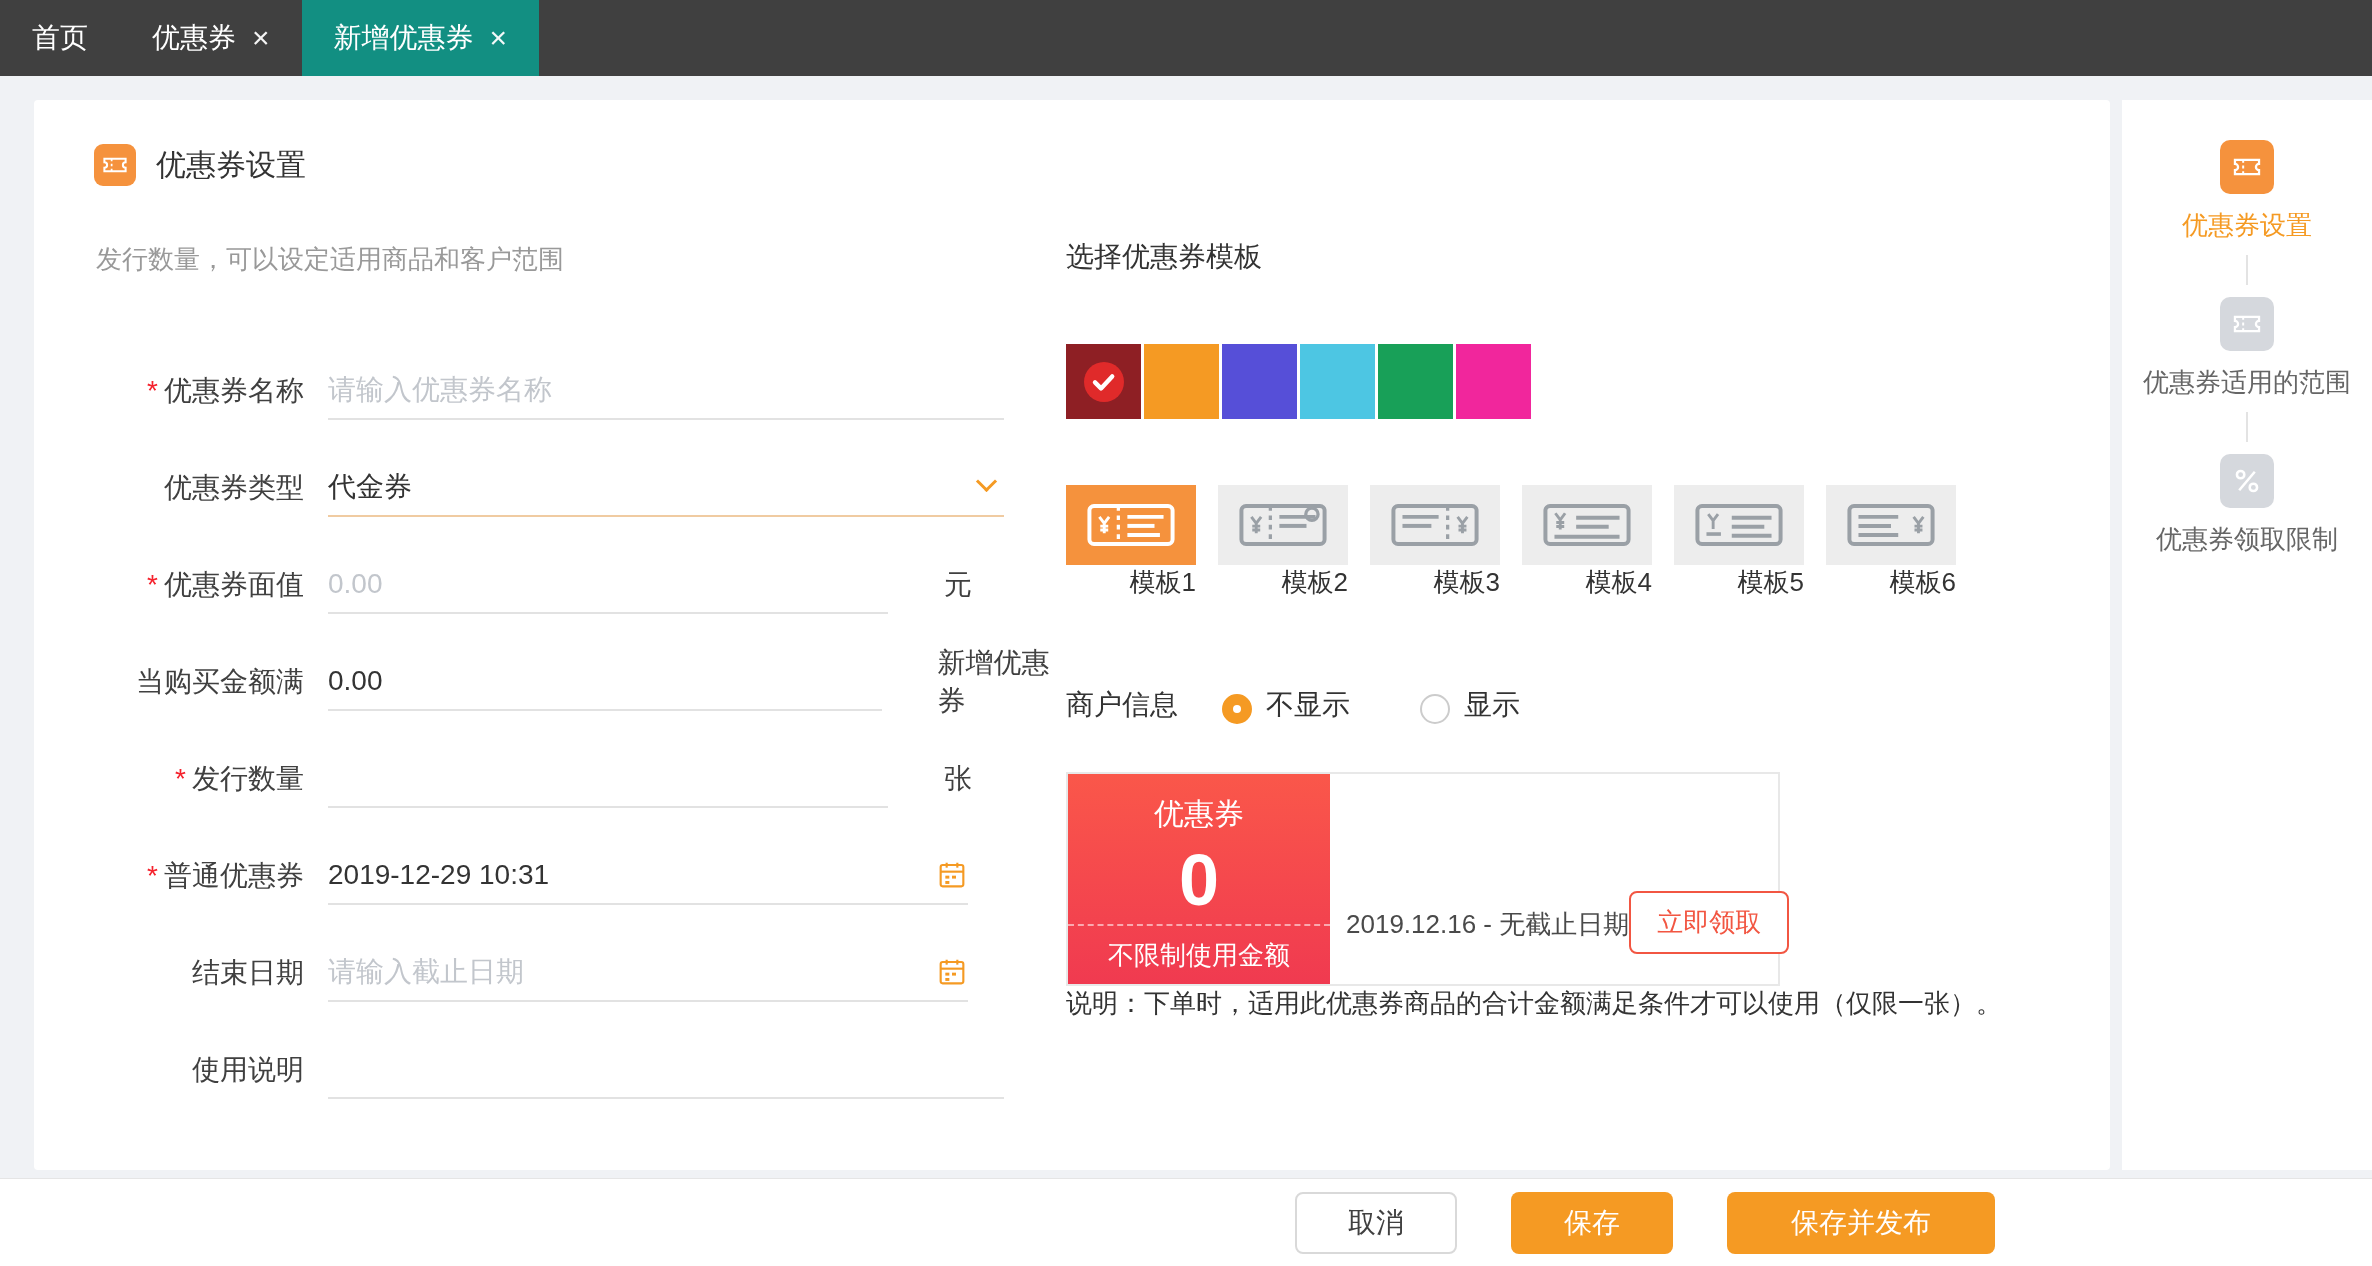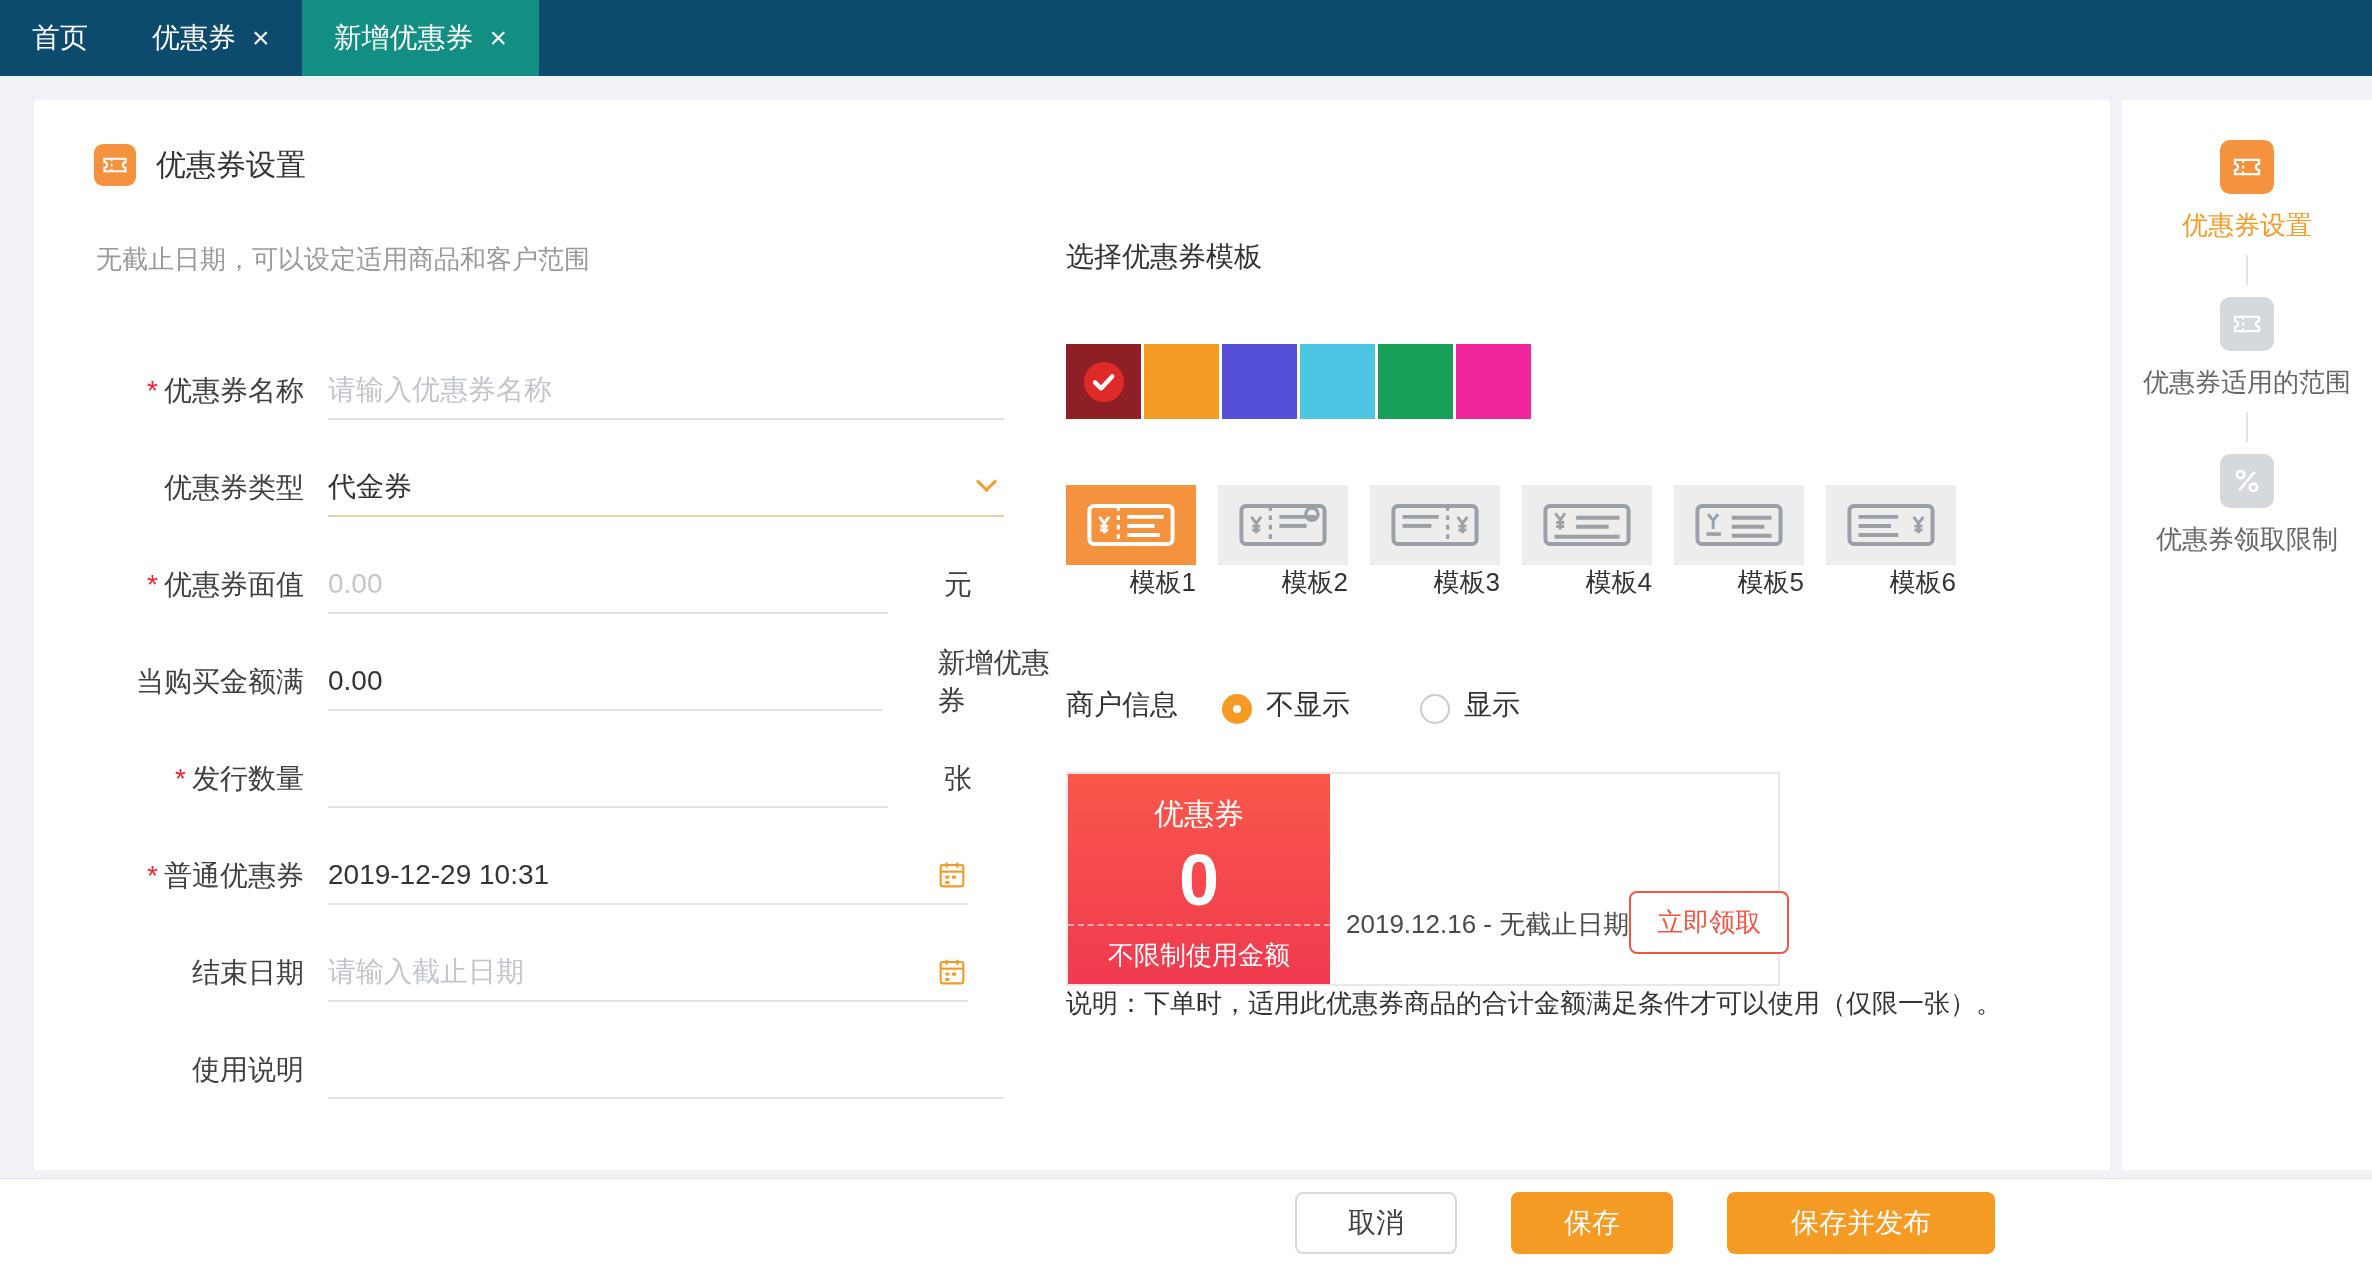--- a/index.html
+++ b/index.html
@@ -1,21 +1,21 @@
 <!DOCTYPE html>
 <html><head>
 <meta charset="utf-8">
 <style>
   *{box-sizing:border-box;margin:0;padding:0}
   html,body{margin:0;padding:0}
   body{font-family:"Liberation Sans","DejaVu Sans",sans-serif;background:#f0f2f5}
   .screen{position:relative;width:2372px;height:1266px;background:#f0f2f5;overflow:hidden}
 
   
-  .topbar{position:absolute;left:0;top:0;width:100%;height:76px;background:#0c4a6e;display:flex;align-items:stretch}
+  .topbar{position:absolute;left:0;top:0;width:100%;height:76px;background:#404040;display:flex;align-items:stretch}
   .tab{display:flex;align-items:center;gap:16px;padding:0 32px;color:#fff;font-size:28px;cursor:pointer;white-space:nowrap}
   .tab.active{background:#128f82}
   .tab-close{font-size:30px;line-height:1;opacity:.95}
 
   
   .card{position:absolute;left:34px;top:100px;width:2076px;height:1070px;background:#fff;border-radius:4px}
   .card-header{position:absolute;left:60px;top:44px;display:flex;align-items:center;gap:20px}
   .hdr-icon{width:42px;height:42px;border-radius:9px;background:#f5923d;display:flex;align-items:center;justify-content:center;flex:none}
   .hdr-icon svg{width:30px;height:30px}
   .page-title{font-size:30px;color:#333;font-weight:500}
@@ -110,21 +110,21 @@
     <div class="card-header">
       <span class="hdr-icon">
         <svg viewBox="0 0 24 24" fill="none" stroke="#fff">
           <path d="M3.5 7h17v2.8a2.2 2.2 0 0 0 0 4.4V17h-17v-2.8a2.2 2.2 0 0 0 0-4.4z" stroke-width="1.6"></path>
           <line x1="9.3" y1="7" x2="9.3" y2="17" stroke-width="1.4" stroke-dasharray="2 2"></line>
         </svg>
       </span>
       <h1 class="page-title">优惠券设置</h1>
     </div>
 
-    <p class="subtitle">无截止日期，可以设定适用商品和客户范围</p>
+    <p class="subtitle">发行数量，可以设定适用商品和客户范围</p>
 
     <div class="left-form">
 
       <div class="form-row">
         <label class="flabel">
           <span class="req">*</span><span>优惠券名称</span>
         </label>
         <div class="input-wrap w-full">
           <input placeholder="请输入优惠券名称" style="">
         </div>

